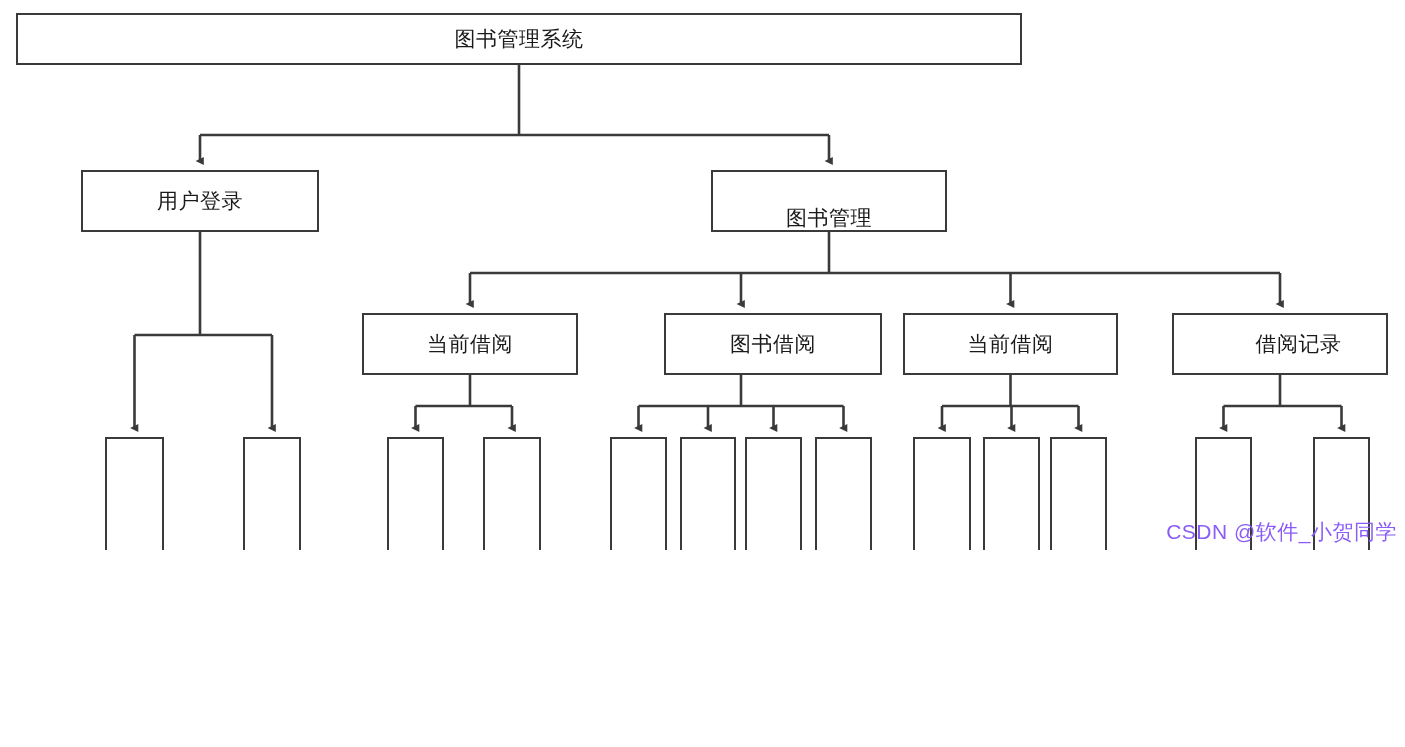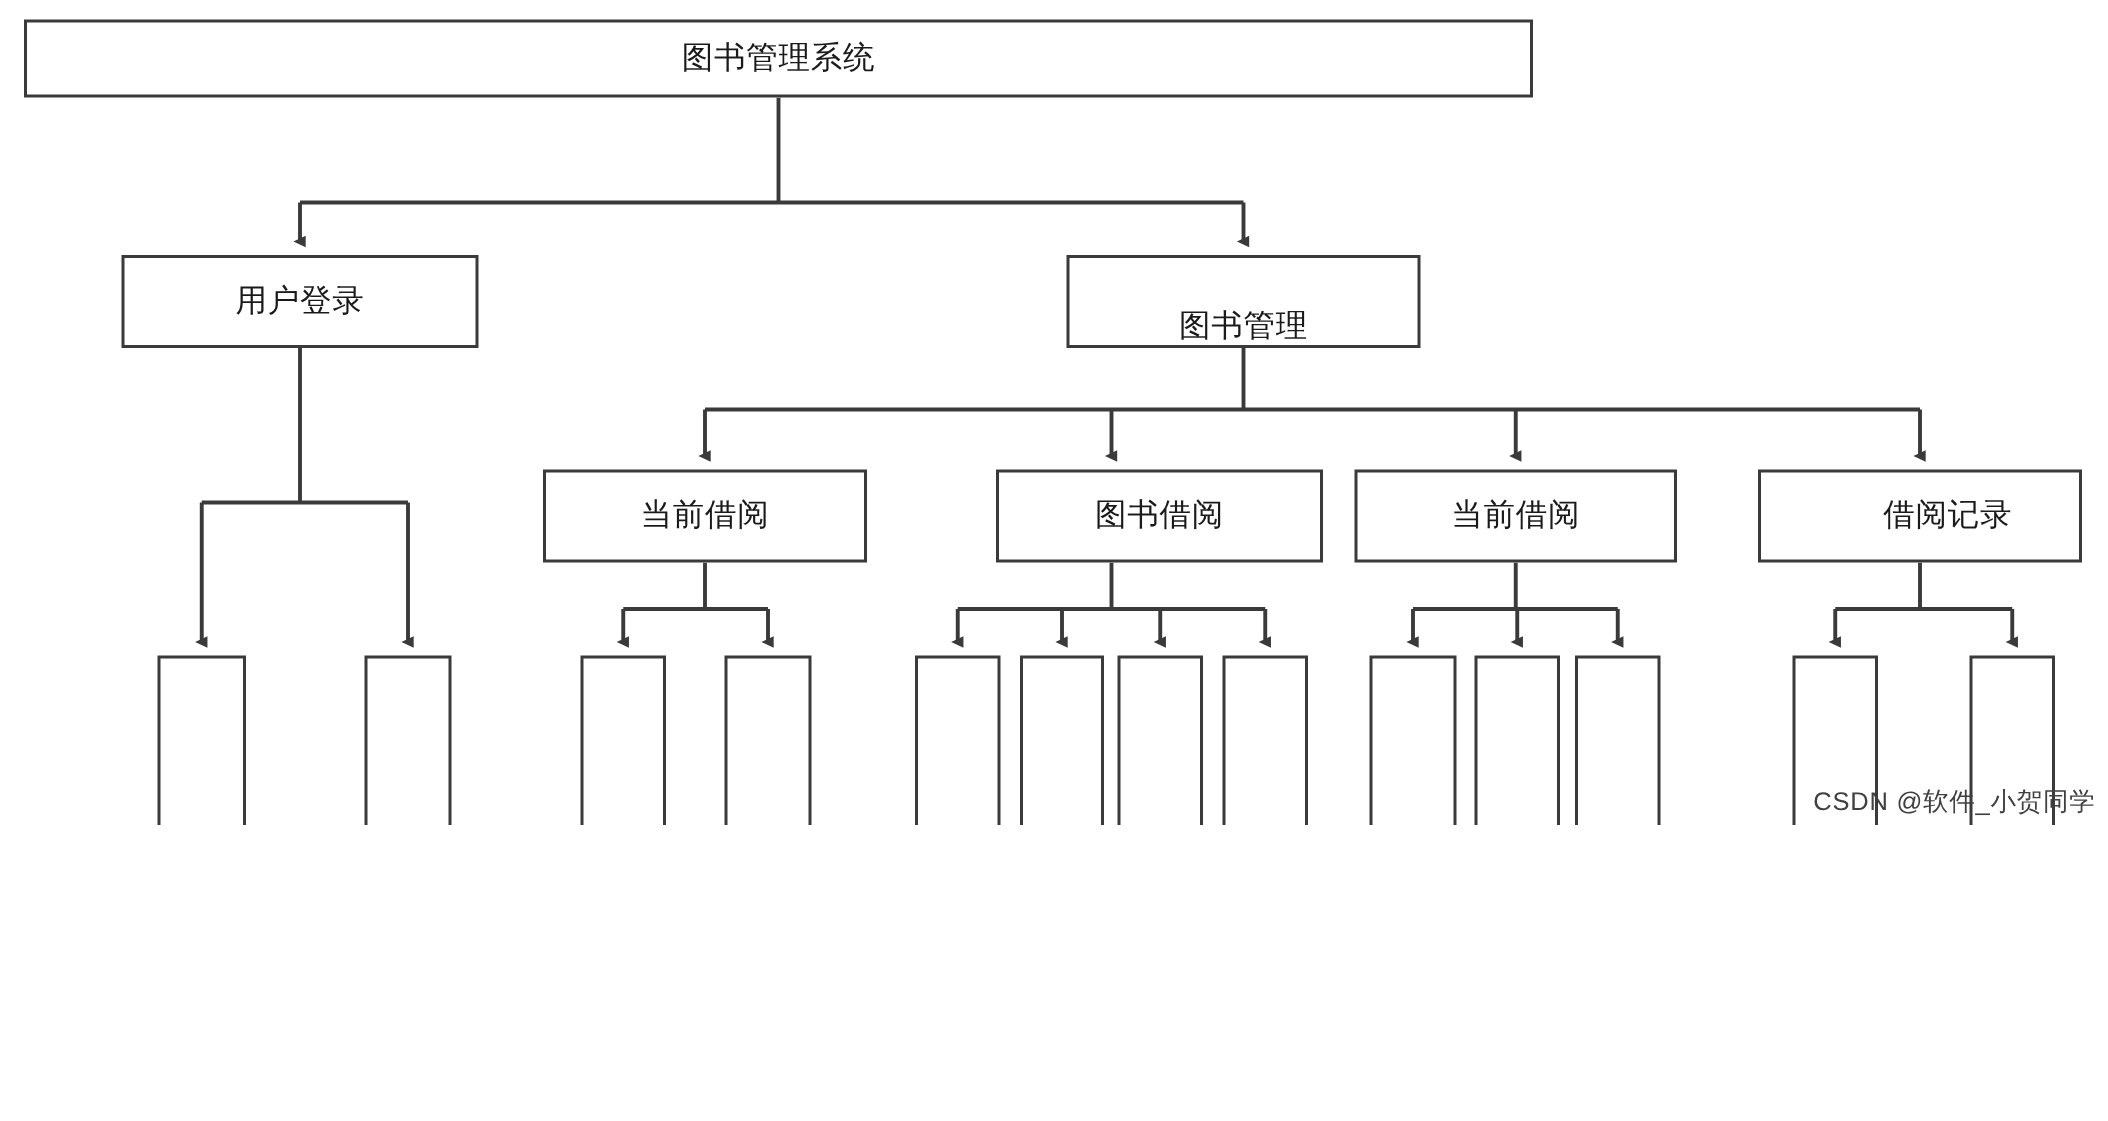--- a/index.html
+++ b/index.html
@@ -55,22 +55,22 @@
   .node.vert .label {
     writing-mode: vertical-rl;
     text-orientation: upright;
     display: block;
     max-height: 100%;
   }
   .watermark {
     position: absolute;
     right: 8px;
     bottom: 4px;
-    font-size: 17px;
-    color: #404040;
+    font-size: 21px;
+    color: #8b5cf6;
     letter-spacing: 0.5px;
     white-space: nowrap;
     user-select: none;
   }
 </style>
 </head>
 <body>
 
 <div id="canvas">
 

